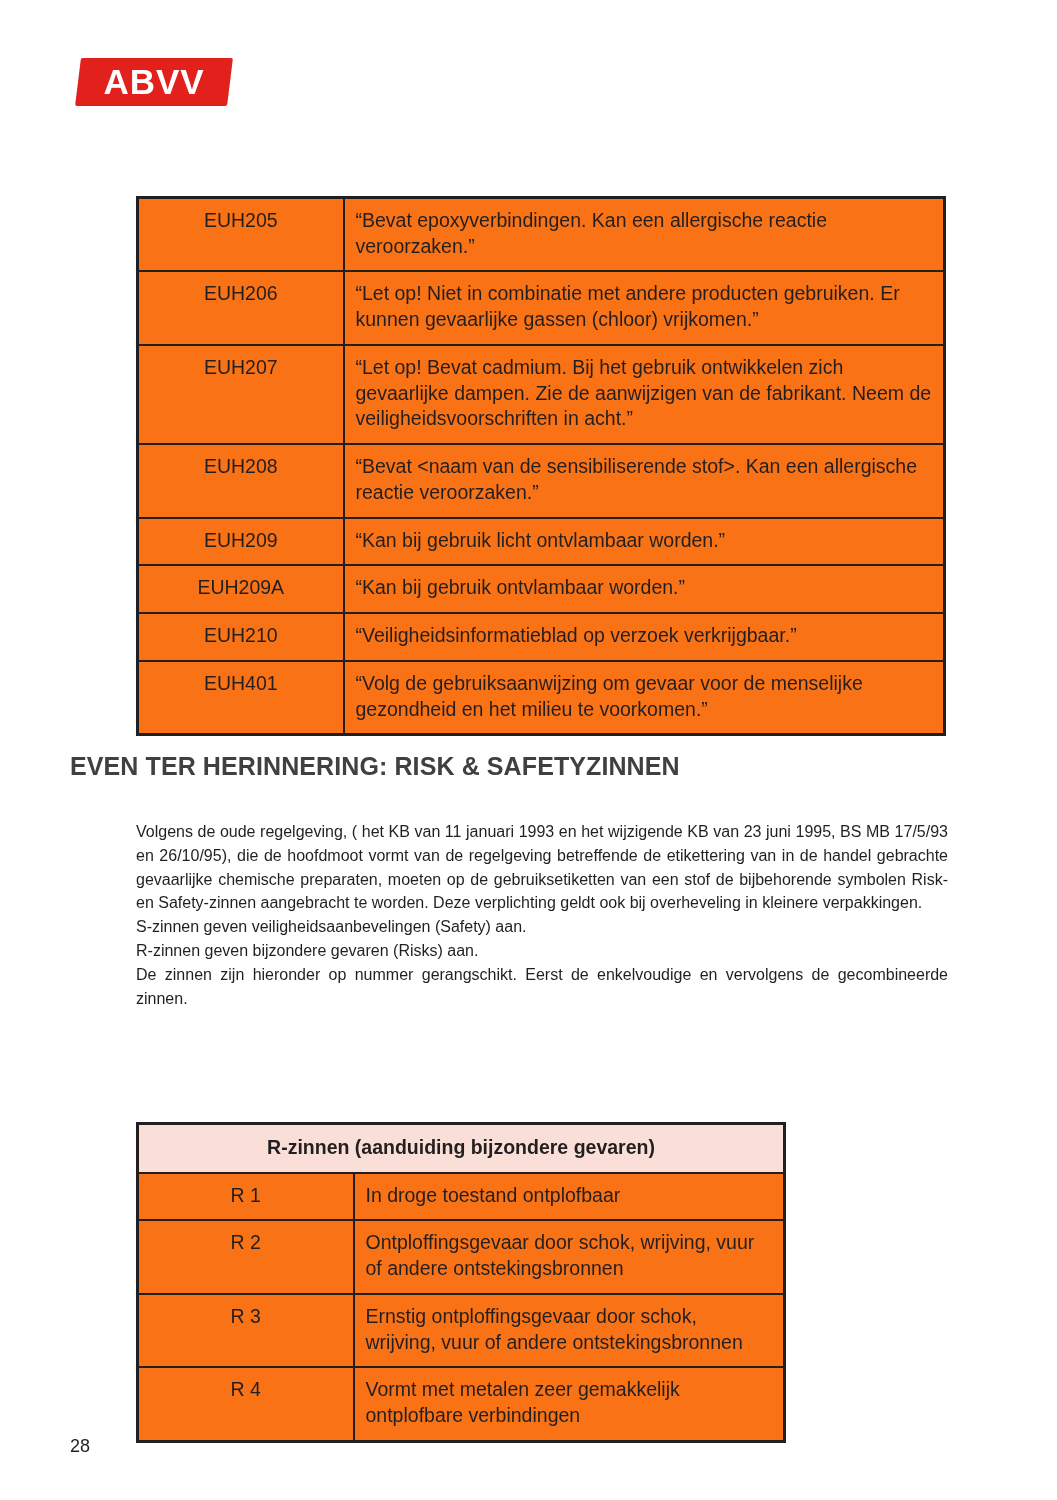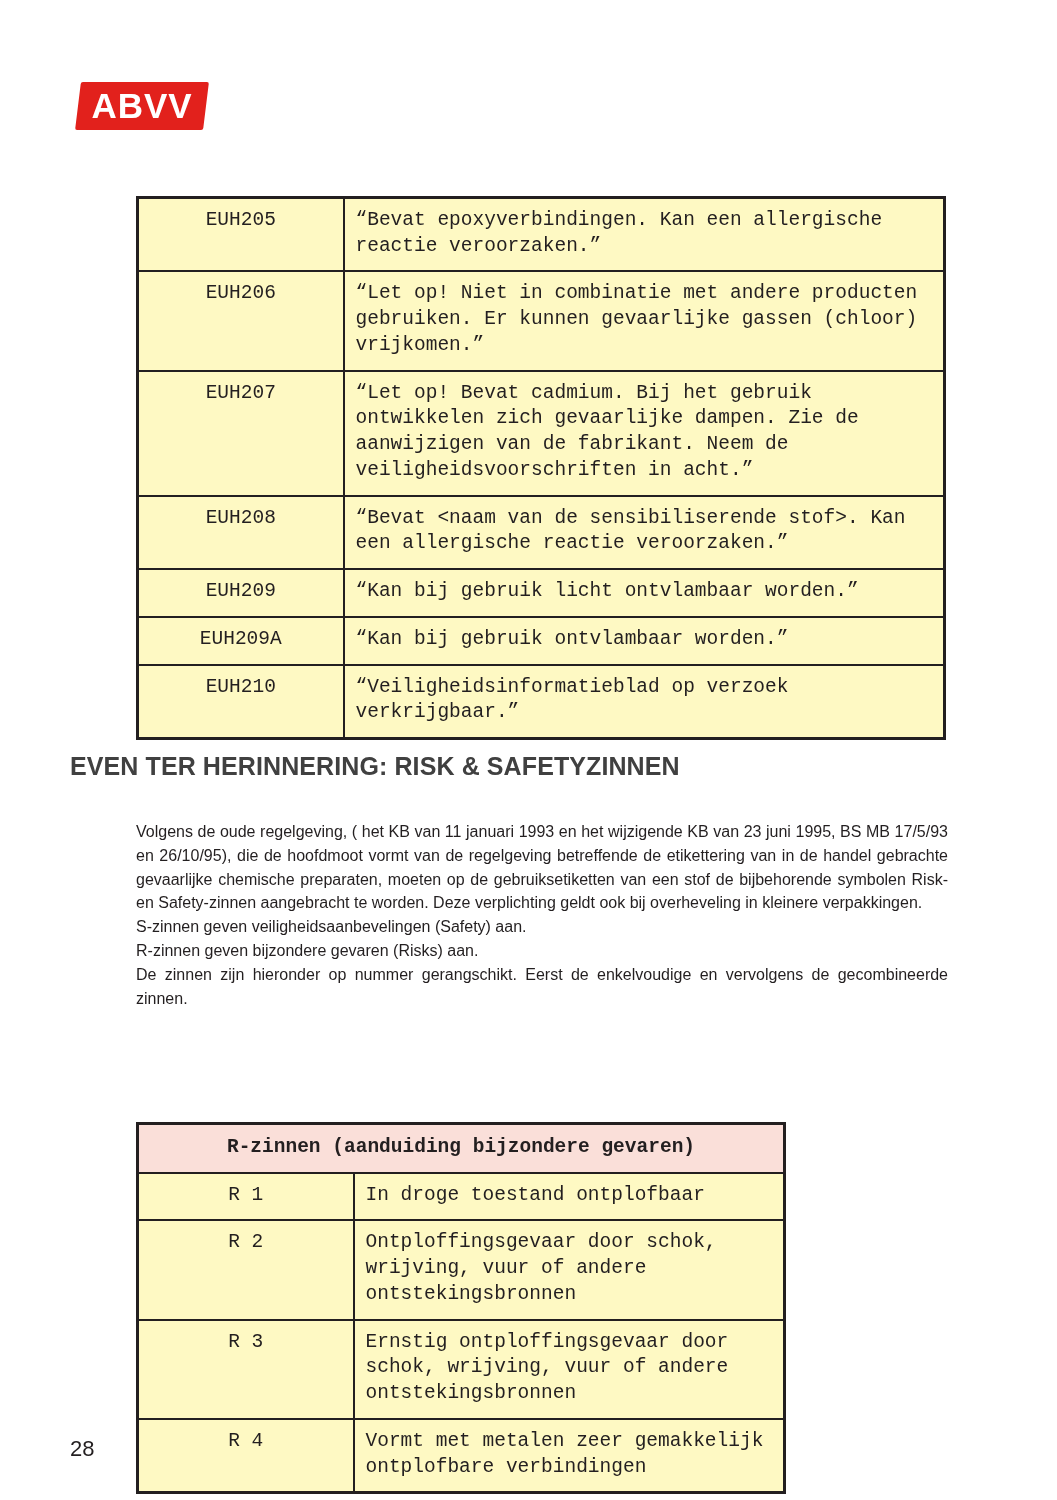--- a/index.html
+++ b/index.html
@@ -13,22 +13,22 @@
     position: relative;
     font-family: "Liberation Sans", sans-serif;
     color: #231f20;
     overflow: hidden;
   }
 
   
   .logo-wrap {
     position: absolute;
     left: 78px;
-    top: 82px;
-    width: 128px;
+    top: 58px;
+    width: 152px;
     height: 48px;
   }
   .logo-shape {
     position: absolute;
     inset: 0;
     background: #e2211c;
     transform: skewX(-7deg);
     border-radius: 2px;
   }
   .logo-text {
@@ -46,22 +46,21 @@
     padding-bottom: 2px;
     box-sizing: border-box;
   }
 
   
   .doc-table {
     position: absolute;
     border-collapse: collapse;
     table-layout: fixed;
     border: 3px solid #231f20;
-    background: #fef9c3;
-    font-family: Liberation Mono, monospace;
+    background: #f97316;
   }
   .doc-table td {
     border: 2px solid #231f20;
     padding: 9px 11px 11px 11px;
     font-size: 19.5px;
     line-height: 1.32;
     vertical-align: top;
   }
   .doc-table td.code {
     text-align: center;
@@ -123,21 +122,21 @@
   .body-copy p.justified {
     text-align: justify;
     text-align-last: left;
   }
 
   
   .page-number {
     position: absolute;
     left: 70px;
     top: 1436px;
-    font-size: 22px;
+    font-size: 18px;
     color: #231f20;
     text-align: center;
   }
 </style>
 </head>
 <body>
 
 <div class="logo-wrap">
   <div class="logo-shape"></div>
   <div class="logo-text">ABVV</div>
@@ -170,20 +169,24 @@
       <td class="phrase">“Kan bij gebruik licht ontvlambaar worden.”</td>
     </tr>
     <tr>
       <td class="code">EUH209A</td>
       <td class="phrase">“Kan bij gebruik ontvlambaar worden.”</td>
     </tr>
     <tr>
       <td class="code">EUH210</td>
       <td class="phrase">“Veiligheidsinformatieblad op verzoek verkrijgbaar.”</td>
     </tr>
+    <tr>
+      <td class="code">EUH401</td>
+      <td class="phrase">“Volg de gebruiksaanwijzing om gevaar voor de menselijke gezondheid en het milieu te voorkomen.”</td>
+    </tr>
   </tbody>
 </table>
 
 <div class="section-heading">EVEN TER HERINNERING: RISK &amp; SAFETYZINNEN</div>
 
 <div class="body-copy">
   <p class="justified">Volgens de oude regelgeving, ( het KB van 11 januari 1993 en het wijzigende KB van 23 juni 1995, BS MB 17/5/93 en 26/10/95), die de hoofdmoot vormt van de regelgeving betreffende de etikettering van in de handel gebrachte gevaarlijke chemische preparaten, moeten op de gebruiksetiketten van een stof de bijbehorende symbolen Risk- en Safety-zinnen aangebracht te worden. Deze verplichting geldt ook bij overheveling in kleinere verpakkingen.</p>
   <p>S-zinnen geven veiligheidsaanbevelingen (Safety) aan.</p>
   <p>R-zinnen geven bijzondere gevaren (Risks) aan.</p>
   <p class="justified">De zinnen zijn hieronder op nummer gerangschikt. Eerst de enkelvoudige en vervolgens de gecombineerde zinnen.</p>

